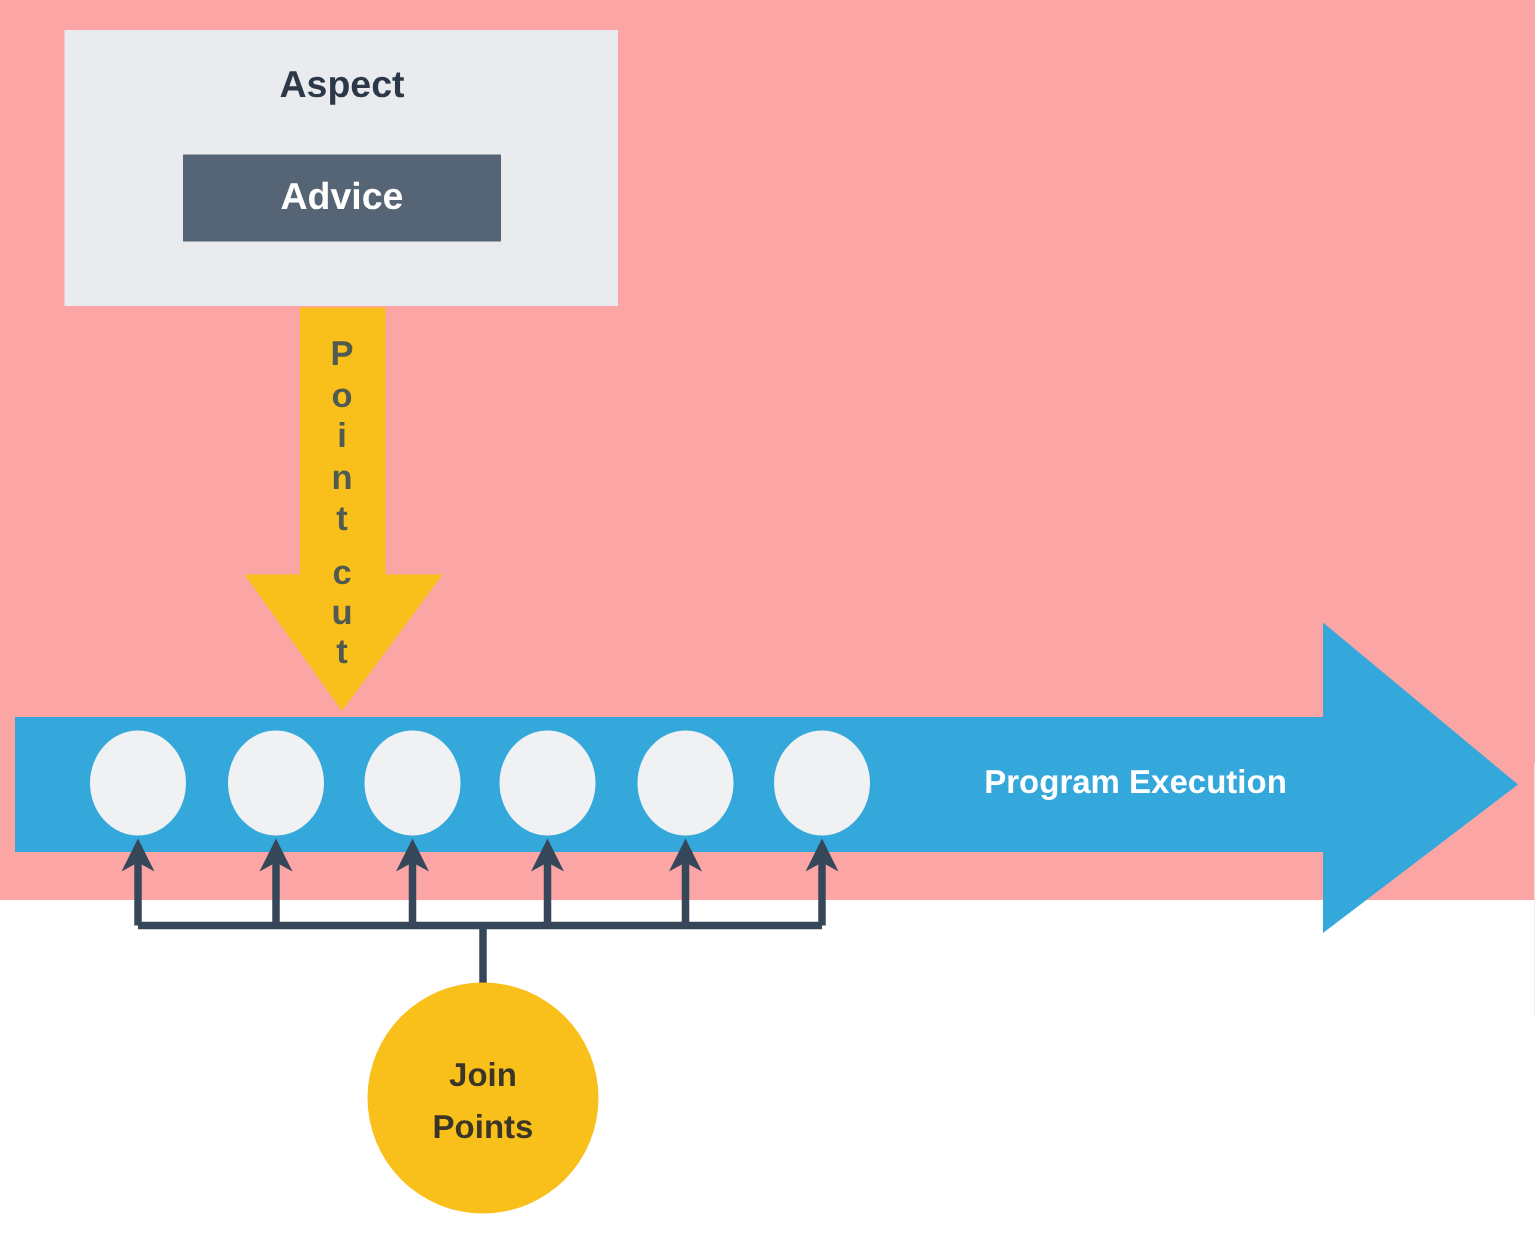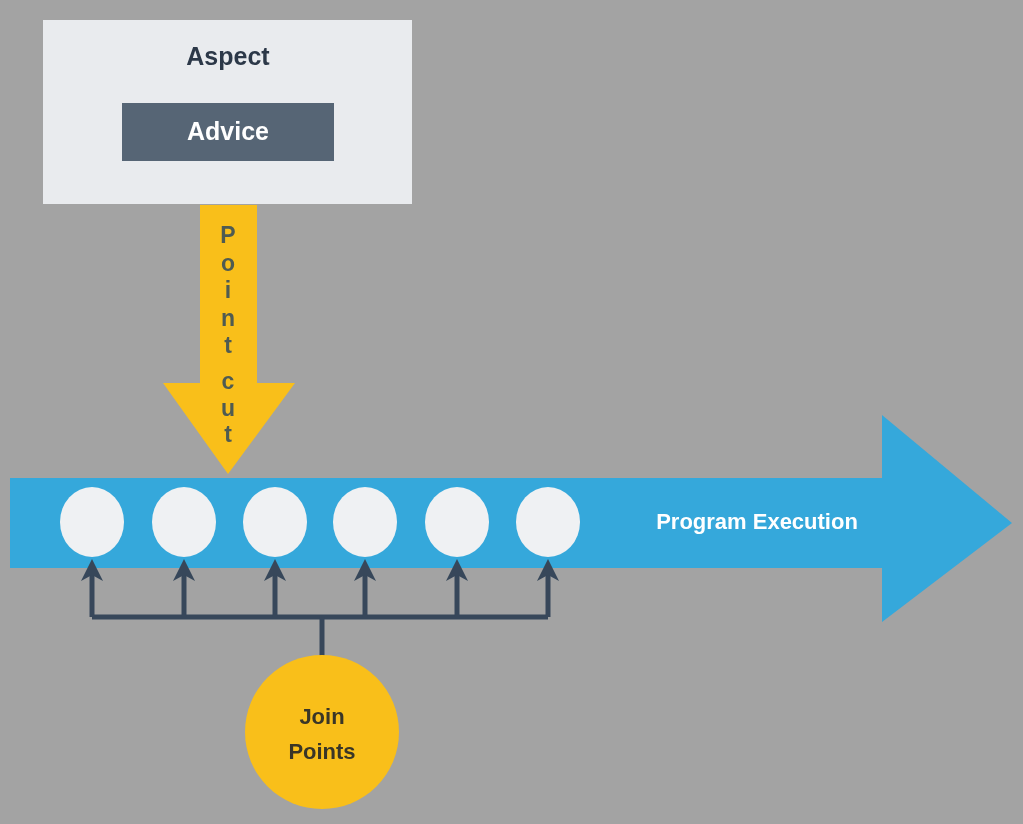--- a/index.html
+++ b/index.html
@@ -9,22 +9,22 @@
   }
   body {
     width: 1023px;
     height: 824px;
     font-family: "Liberation Sans", sans-serif;
     overflow: hidden;
   }
   #canvas {
     position: relative;
     width: 1023px;
-    height: 824px;
-    background: #a3a3a3;
+    height: 600px;
+    background: #fca5a5;
   }
   #diagram-svg {
     position: absolute;
     left: 0;
     top: 0;
     width: 1023px;
     height: 824px;
     display: block;
   }
   .lbl {

